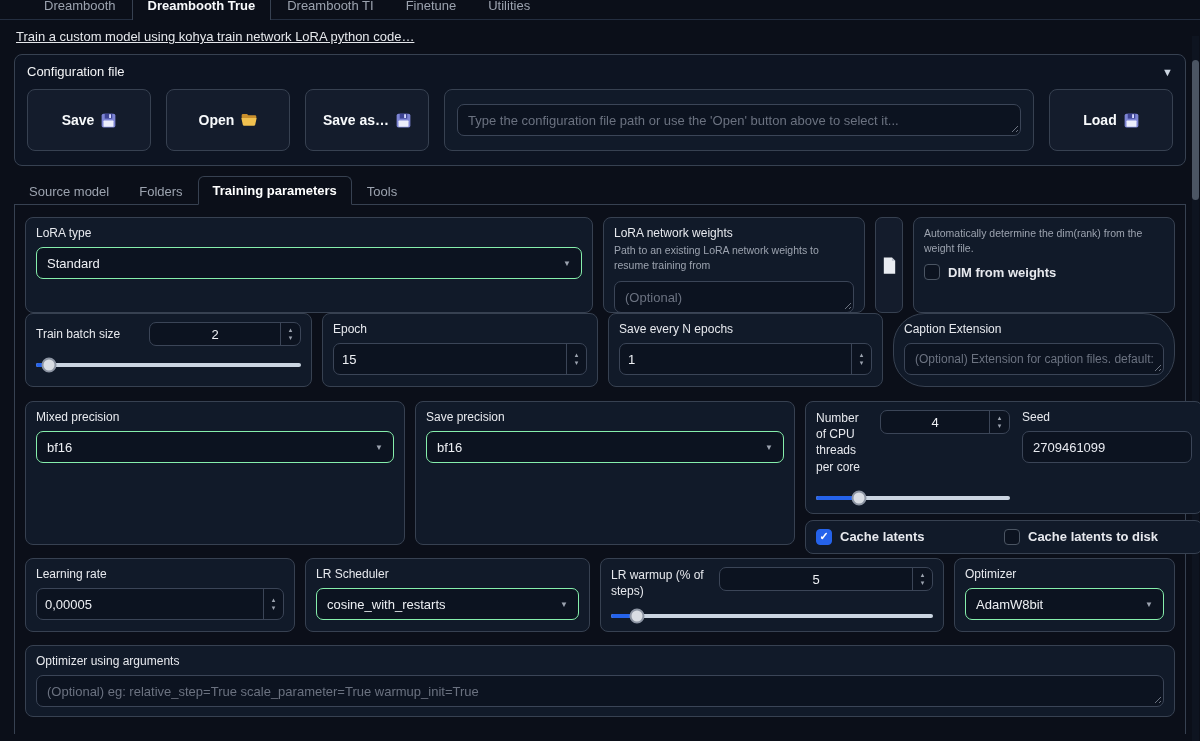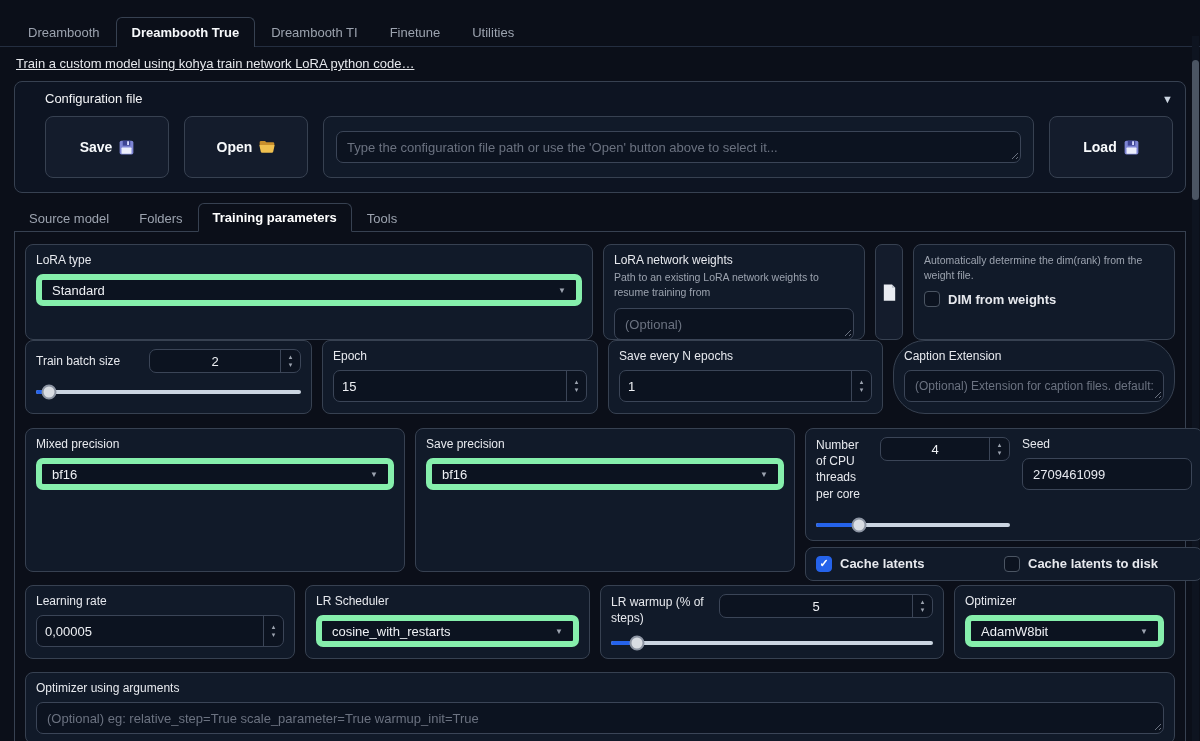--- a/index.html
+++ b/index.html
@@ -3,21 +3,21 @@
 <meta charset="utf-8">
 <style>
   * { box-sizing: border-box; }
   html,body { margin:0; padding:0; }
   body {
     width:1200px; height:741px; overflow:hidden; position:relative;
     background:#0b0f19; color:#f3f4f6;
     font-family:"Liberation Sans", sans-serif; font-size:13px;
   }
   
-  .tabbar { display:flex; align-items:flex-end; height:47px; padding:0 12px; border-bottom:1px solid #242e40; }
+  .tabbar { display:flex; align-items:flex-end; height:20px; padding:0 28px; border-bottom:1px solid #242e40; }
   .tab {
     padding:7px 15px 7px; color:#9ca3af; font-size:13px; cursor:pointer;
     border:1px solid transparent; border-bottom:none; border-radius:6px 6px 0 0; margin-bottom:-1px;
   }
   .tab.selected { color:#f8fafc; font-weight:700; border-color:#374151; background:#0b0f19; }
   .desc { padding:9px 16px 6px; font-size:13px; color:#e5e7eb;text-decoration:underline; }
 
   
   .block {
     background:#111a29; border:1px solid #374151; border-radius:8px;
@@ -30,21 +30,21 @@
     width:100%; height:32px; background:#0c1320; border:1px solid #3b4557; border-radius:7px;
     color:#e8eaf0; font-family:"Liberation Sans",sans-serif; font-size:13px; padding:0 10px; outline:none;
   }
   .textbox::placeholder { color:#6b7280; }
   .grip {
     position:absolute; right:3px; bottom:4px; width:9px; height:9px; pointer-events:none;
     background:repeating-linear-gradient(135deg, transparent 0 2px, #6b7280 2px 3px);
     clip-path:polygon(100% 0, 100% 100%, 0 100%);
   }
   .dropdown {
-    height:32px; background:#0c1320; border:6px solid #86efac; border-radius:7px;
+    height:32px; background:#0c1320; border:1px solid #86efac; border-radius:7px;
     display:flex; align-items:center; justify-content:space-between; padding:0 10px; cursor:pointer;
   }
   .dd-val { color:#eef0f4; font-size:13px; }
   .dd-arrow { color:#9ca3af; font-size:8px; }
   .numwrap {
     display:flex; align-items:stretch; background:#0c1320; border:1px solid #3b4557;
     border-radius:7px; overflow:hidden; height:32px;
   }
   .numwrap.small { height:24px; }
   .numval {
@@ -69,21 +69,21 @@
   .cbitem { display:flex; align-items:center; gap:8px; cursor:pointer; }
   .cb {
     width:16px; height:16px; border:1px solid #4b5563; border-radius:4px; background:#0c1320;
     display:flex; align-items:center; justify-content:center; flex:none;
   }
   .cb.checked { background:#2563eb; border-color:#2563eb; }
   .cb .tick { display:none; color:#fff; font-size:11px; font-weight:700; line-height:1; }
   .cb.checked .tick { display:block; }
   .cb-label { font-size:13px; color:#e7e9ee; }
   
-  .accordion { margin:4px 14px 0; border:1px solid #374151; border-radius:8px; background:#0d1422;padding-left:18px; }
+  .accordion { margin:4px 14px 0; border:1px solid #374151; border-radius:8px; background:#0d1422; }
   .acc-head { display:flex; justify-content:space-between; align-items:center; padding:9px 12px 4px; font-size:13px; color:#f3f4f6; }
   .acc-arrow { color:#cbd5e1; font-size:11px; cursor:pointer; }
   .acc-body { display:flex; gap:15px; padding:6px 12px 14px; align-items:stretch; }
   .gbtn {
     flex:0 0 124px; height:62px; background:#141c2c; border:1px solid #374151; border-radius:8px;
     color:#f8fafc; font-family:"Liberation Sans",sans-serif; font-weight:700; font-size:14px;
     display:flex; align-items:center; justify-content:center; gap:7px; cursor:pointer;
   }
   .pathblock { flex:1; border:1px solid #374151; border-radius:8px; background:#111a29; display:flex; align-items:center; padding:10px 12px; }
   .pathblock .tbwrap { width:100%; }
@@ -133,20 +133,29 @@
         <rect x="6" y="1" width="12" height="8" fill="#3e4494"></rect>
         <rect x="13" y="2" width="3" height="6" fill="#d6daff"></rect>
         <rect x="4" y="12" width="16" height="10" rx="1" fill="#eceefc"></rect>
       </svg>
     </button>
     <button class="gbtn">
       <span>Open</span>
       <svg width="16" height="14" viewBox="0 0 24 20">
         <path fill="#c98f2c" d="M1 3c0-1.1.9-2 2-2h6l2 2h10a2 2 0 0 1 2 2v2H1V3z"></path>
         <path fill="#f0c04f" d="M0.5 7h23l-2.2 10a2 2 0 0 1-2 1.5H4.7a2 2 0 0 1-2-1.5L0.5 7z"></path>
+      </svg>
+    </button>
+    <button class="gbtn">
+      <span>Save as…</span>
+      <svg width="15" height="15" viewBox="0 0 24 24">
+        <rect x="1" y="1" width="22" height="22" rx="3" fill="#7d84d4"></rect>
+        <rect x="6" y="1" width="12" height="8" fill="#3e4494"></rect>
+        <rect x="13" y="2" width="3" height="6" fill="#d6daff"></rect>
+        <rect x="4" y="12" width="16" height="10" rx="1" fill="#eceefc"></rect>
       </svg>
     </button>
     <div class="pathblock">
       <div class="tbwrap">
         <input class="textbox" placeholder="Type the configuration file path or use the 'Open' button above to select it..." style="">
         <span class="grip"></span>
       </div>
     </div>
     <button class="gbtn">
       <span>Load</span>

